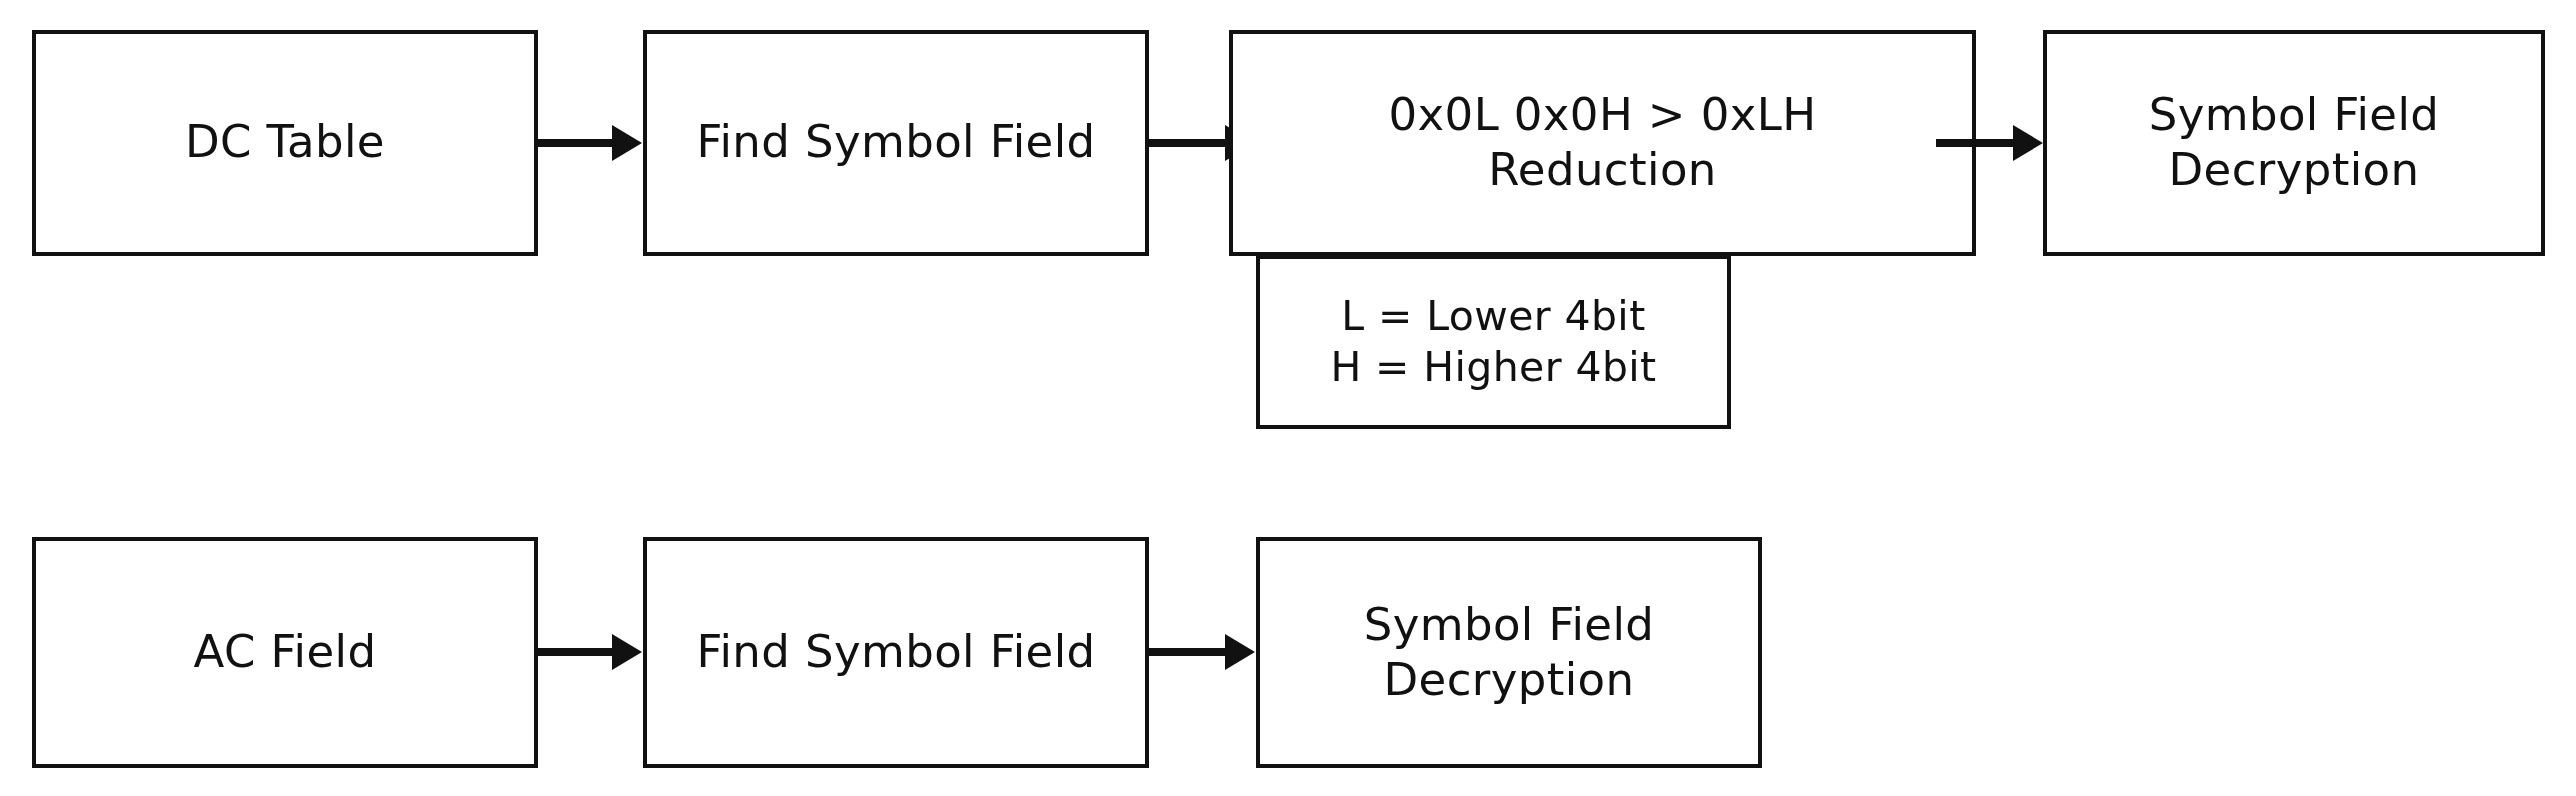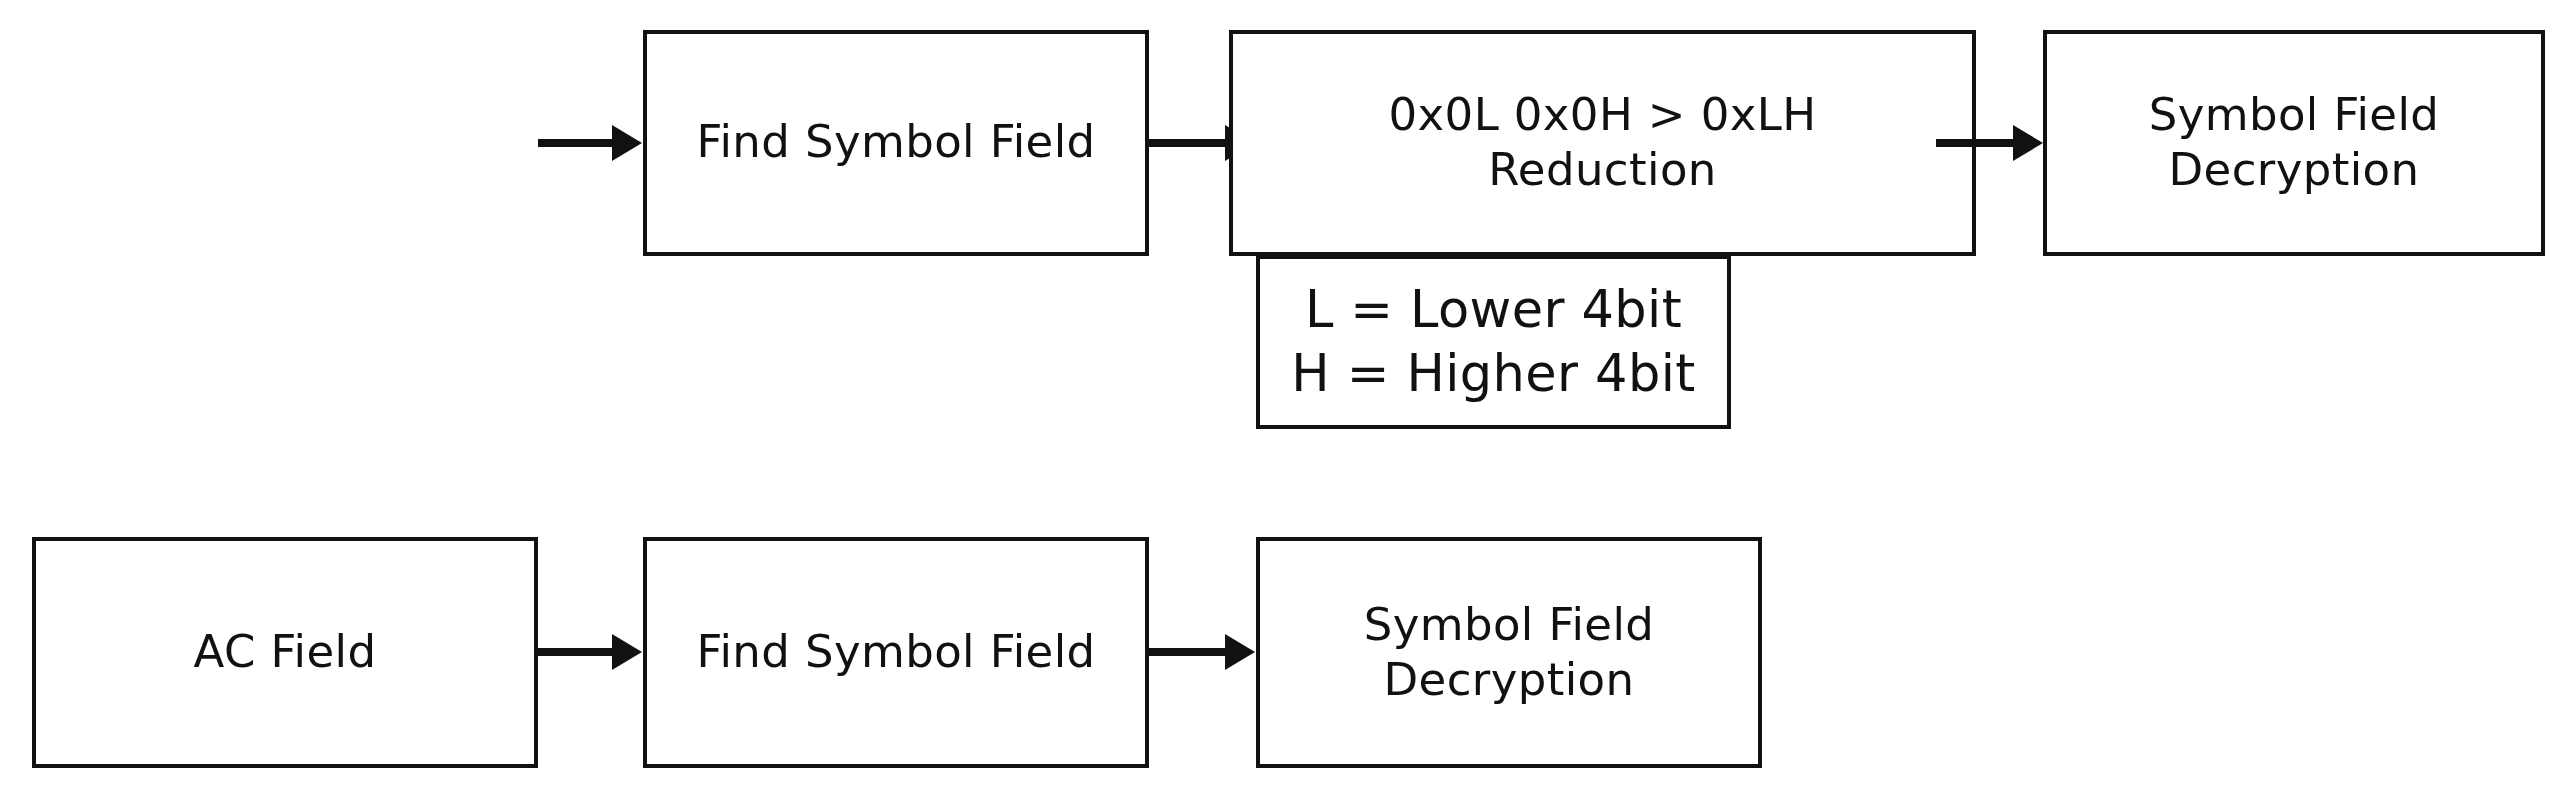--- a/index.html
+++ b/index.html
@@ -34,21 +34,21 @@
     line-height: 1.22;
     letter-spacing: 0.4px;
     color: #111111;
     white-space: pre-line;
     padding: 0 11px;
   }
   .node.subnote {
     border-top-width: 4.8px;
   }
   .node.subnote .label {
-    font-size: 51px;
+    font-size: 41px;
     line-height: 1.25;
   }
 
   
   .arrow {
     position: absolute;
     height: 0;
   }
   .arrow .shaft {
     position: absolute;
@@ -65,20 +65,23 @@
     border-top: 18.3px solid transparent;
     border-bottom: 18.3px solid transparent;
     border-left: 30px solid #111111;
   }
 </style>
 </head>
 <body>
 
 <div id="canvas">
 
+  <div class="node" style="left:32px; top:29.5px; width:506px; height:226px;">
+    <span class="label">DC Table</span>
+  </div>
 
   <div class="arrow" style="left:538px; top:143px; width:104px;">
     <span class="shaft" style="width:78px;"></span>
     <span class="head" style="left:74px;"></span>
   </div>
 
   <div class="node" style="left:643px; top:29.5px; width:506px; height:226px;">
     <span class="label">Find Symbol Field</span>
   </div>
 

